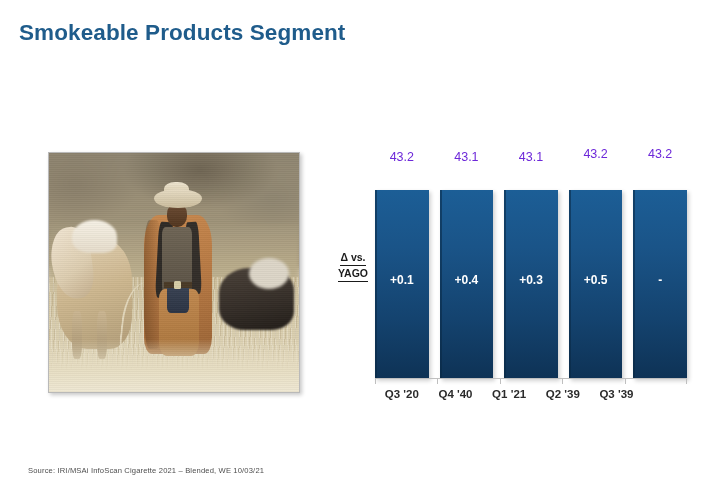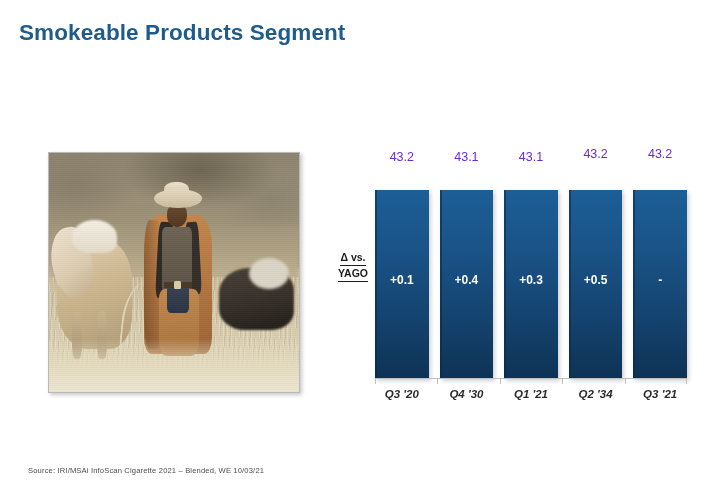--- a/index.html
+++ b/index.html
@@ -295,23 +295,21 @@
     background: #bfbfbf;
   }
 
   .cat-labels {
     position: absolute;
     left: 45px;
     right: 8px;
     bottom: 0;
     height: 22px;
     display: flex;
-    justify-content: space-between;
     align-items: center;
-    font-style: italic;
   }
   .cat-label {
     width: 17.2%;
     text-align: center;
     font-size: 11.5px;
     font-weight: bold;
     color: #2b2b2b;
     white-space: nowrap;
   }
 
@@ -436,22 +434,22 @@
       <div class="tick" style="left:0%"></div>
       <div class="tick" style="left:20%"></div>
       <div class="tick" style="left:40%"></div>
       <div class="tick" style="left:60%"></div>
       <div class="tick" style="left:80%"></div>
       <div class="tick" style="right:0%"></div>
     </div>
 
     <div class="cat-labels">
       <div class="cat-label">Q3 '20</div>
-      <div class="cat-label">Q4 '30</div>
+      <div class="cat-label">Q4 '40</div>
       <div class="cat-label">Q1 '21</div>
-      <div class="cat-label">Q2 '34</div>
-      <div class="cat-label">Q3 '21</div>
+      <div class="cat-label">Q2 '39</div>
+      <div class="cat-label">Q3 '39</div>
     </div>
   </div>
 
   <div class="source">Source:  IRI/MSAi InfoScan Cigarette 2021 – Blended, WE 10/03/21</div>
 
 </div>
 
 </body></html>

